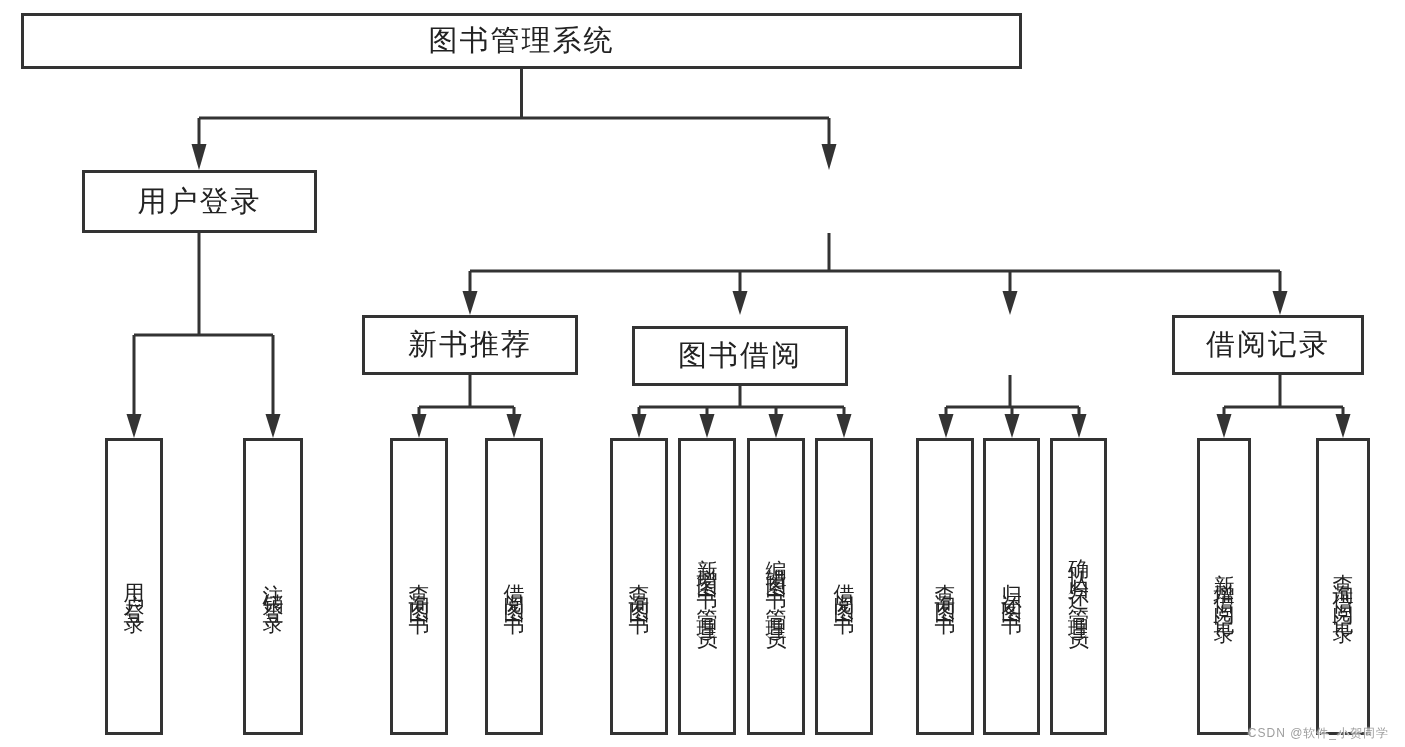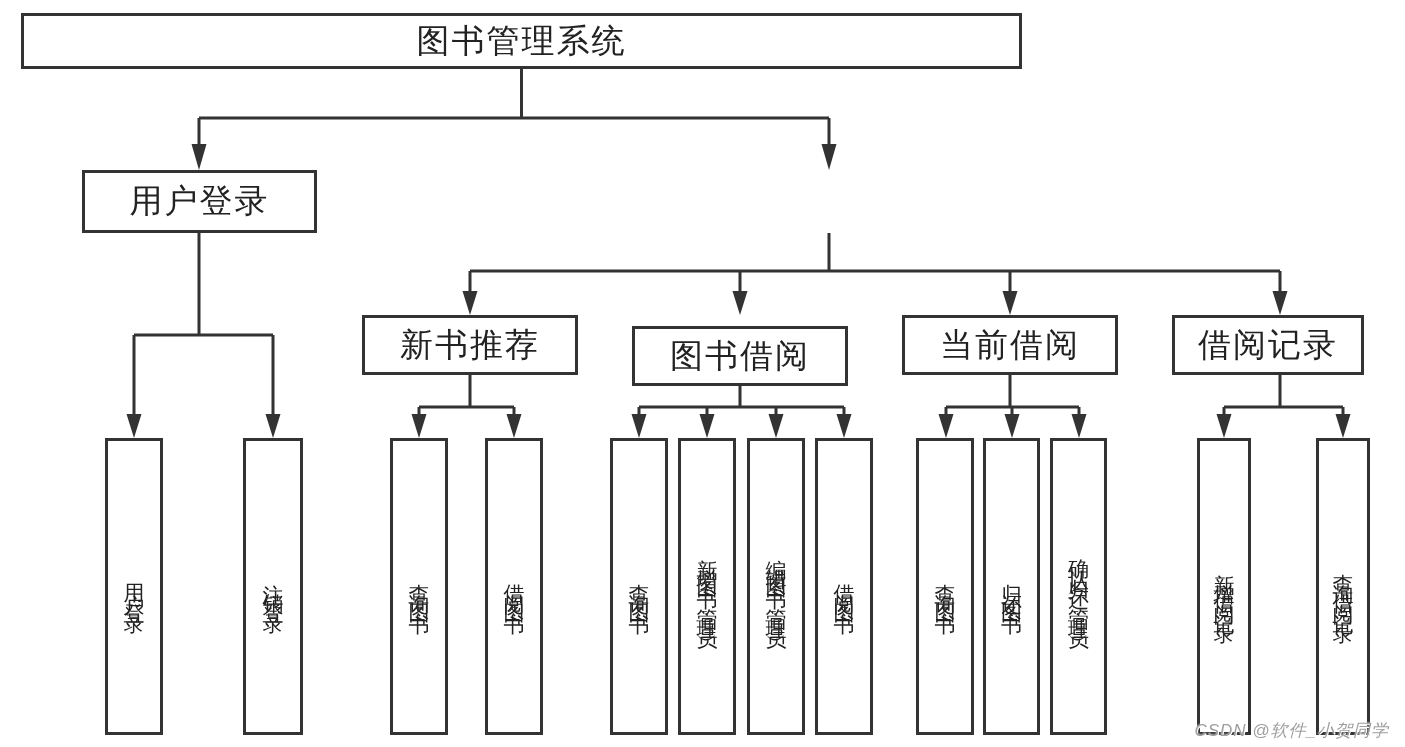--- a/index.html
+++ b/index.html
@@ -20,39 +20,38 @@
   .node {
     position: absolute;
     box-sizing: border-box;
     background: #ffffff;
     border: 3px solid #333333;
     display: flex;
     align-items: center;
     justify-content: center;
     color: #222222;
   }
-  .hnode { font-size: 33px; letter-spacing: 2px; }
+  .hnode { font-size: 29px; letter-spacing: 2px; }
   .hnode span { white-space: nowrap; }
   .leaf { font-size: 21px; }
   .leaf span {
     writing-mode: vertical-rl;
     text-orientation: mixed;
     letter-spacing: 10px;
     white-space: nowrap;
   }
   .watermark {
     position: absolute;
     right: 16px;
     bottom: 5px;
-    font-size: 17px;
+    font-size: 12px;
     letter-spacing: 1px;
     color: #9e9e9e;
     text-shadow: 0 0 2px #ffffff, 1px 1px 0 #ffffff;
     white-space: nowrap;
-    font-style: italic;
   }
 </style>
 </head>
 <body>
 
 <div id="stage">
 
   <svg id="wires" viewBox="0 0 1405 747" xmlns="http://www.w3.org/2000/svg">
     <g stroke="#333333" stroke-width="3" fill="none">
 
@@ -104,23 +103,20 @@
   <div class="node hnode" style="left:82px; top:170px; width:235px; height:63px">
     <span>用户登录</span>
   </div>
 
   <div class="node hnode" style="left:362px; top:315px; width:216px; height:60px">
     <span>新书推荐</span>
   </div>
   <div class="node hnode" style="left:632px; top:326px; width:216px; height:60px">
     <span>图书借阅</span>
   </div>
-  <div class="node hnode" style="left:902px; top:315px; width:216px; height:60px">
-    <span>当前借阅</span>
-  </div>
   <div class="node hnode" style="left:1172px; top:315px; width:192px; height:60px">
     <span>借阅记录</span>
   </div>
 
   <div class="node leaf" style="left:105px; top:438px; width:58px; height:297px">
     <span>用户登录</span>
   </div>
   <div class="node leaf" style="left:243px; top:438px; width:60px; height:297px">
     <span>注销登录</span>
   </div>

